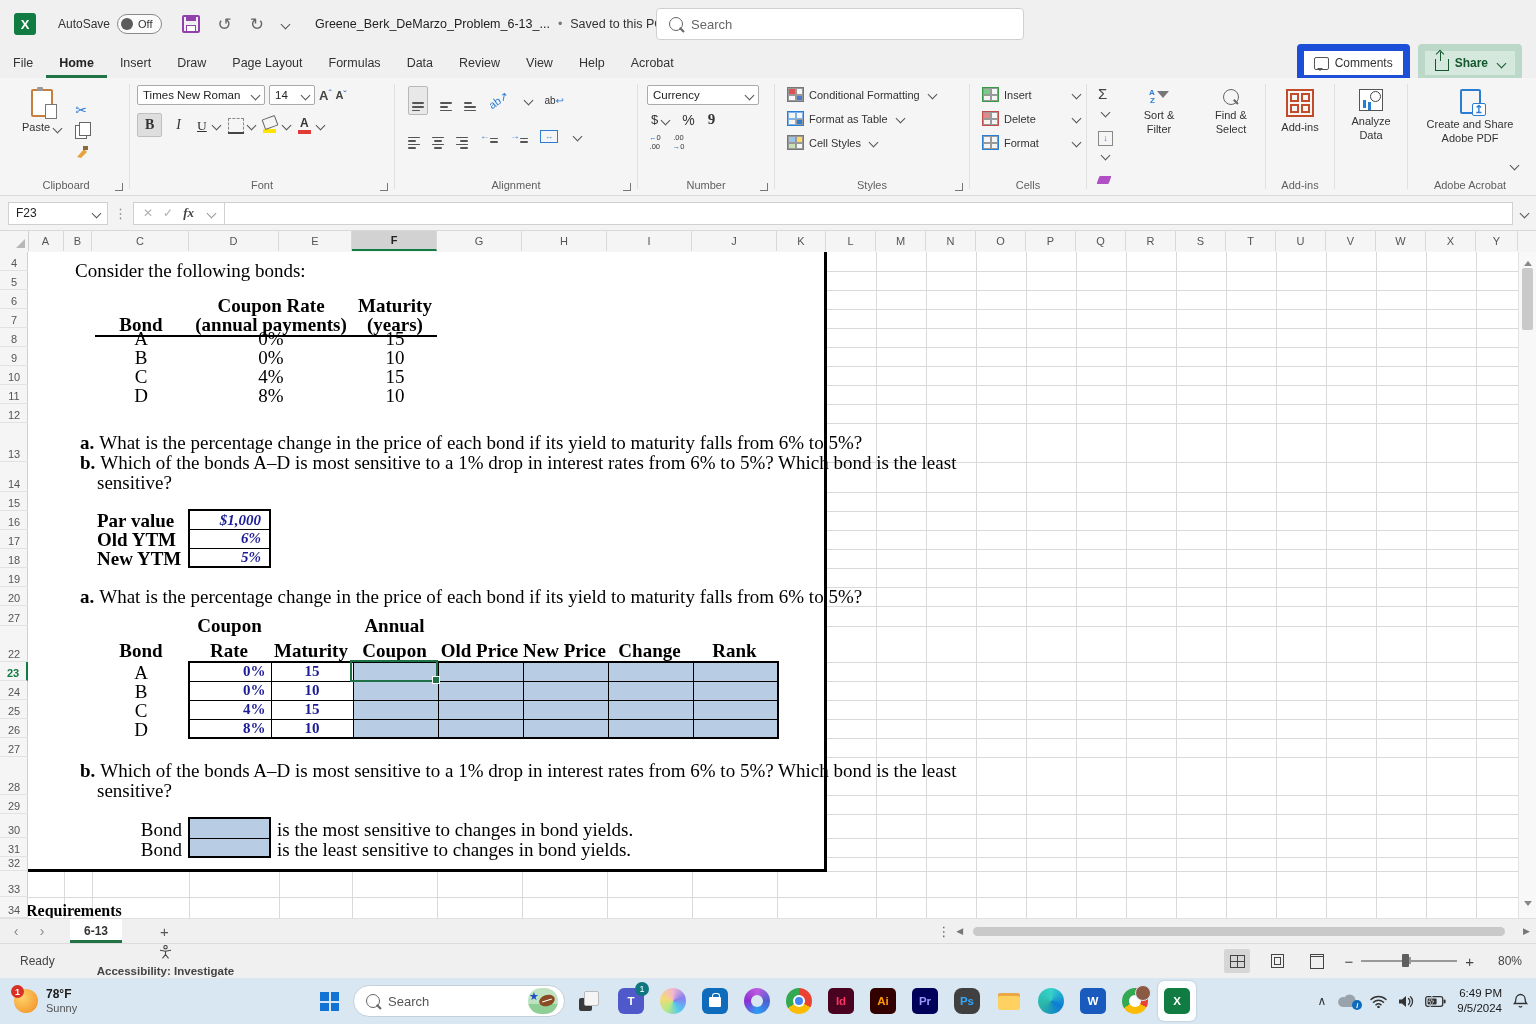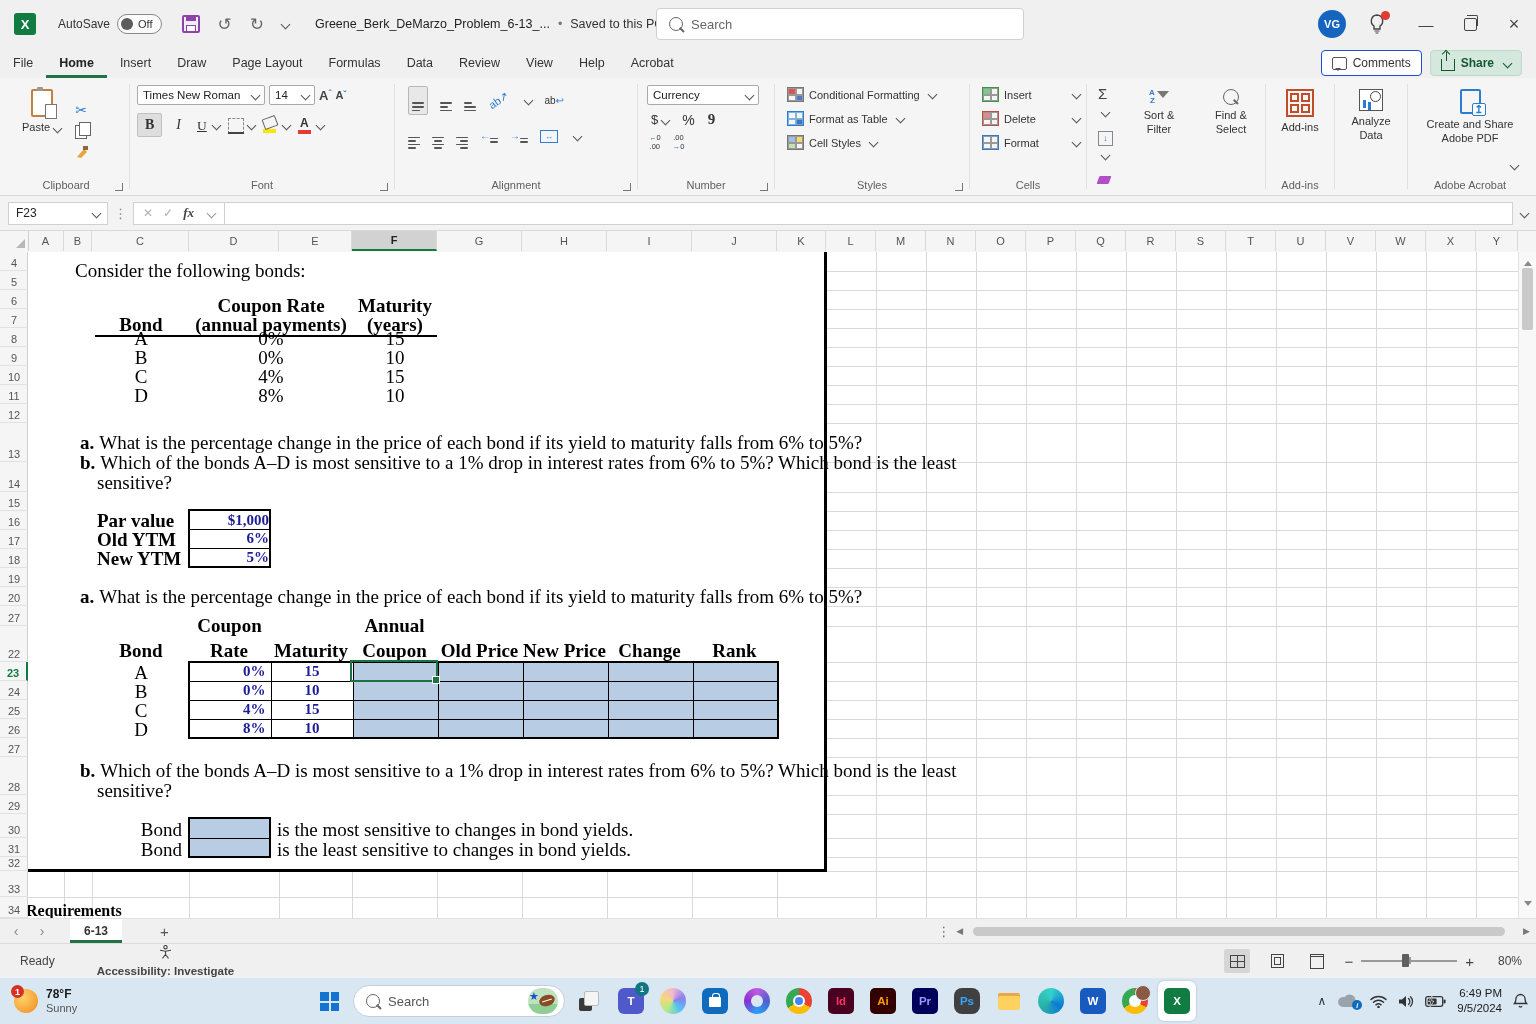--- a/index.html
+++ b/index.html
@@ -37,21 +37,21 @@
   .bulb .reddot{position:absolute;top:0;right:0;width:9px;height:9px;border-radius:50%;background:#e03b34;}
   .wbtn{width:44px;height:48px;display:flex;align-items:center;justify-content:center;color:#444;font-size:15px;}
   .ic-restore{width:11px;height:11px;border:1.3px solid #444;border-radius:2px;position:relative;}
   .ic-restore:before{content:"";position:absolute;left:2px;top:-4px;width:10px;height:10px;border:1.3px solid #444;border-left:none;border-bottom:none;border-radius:0 2px 0 0;}
 
   
   .menubar{top:48px;height:30px;background:#f0f0f0;display:flex;align-items:center;font-size:12.5px;}
   .mtab{padding:0 13px;height:100%;display:flex;align-items:center;color:#333;}
   .mtab.active{font-weight:bold;color:#222;box-shadow:inset 0 -3px 0 #217346;}
   .mright{margin-left:auto;display:flex;align-items:center;gap:8px;margin-right:14px;}
-  .pill{border:1px solid #1d4ed8;border-radius:4px;background:#fff;height:24px;display:flex;align-items:center;gap:6px;padding:0 10px;font-size:12px;color:#333;}
+  .pill{border:7px solid #1d4ed8;border-radius:4px;background:#fff;height:24px;display:flex;align-items:center;gap:6px;padding:0 10px;font-size:12px;color:#333;}
   .pill.share{background:#d5e8dd;border-color:#bcd8c8;color:#14572e;font-weight:bold;}
   .ic-comment{width:13px;height:11px;border:1.4px solid #555;border-radius:2px;position:relative;}
   .ic-comment:after{content:"";position:absolute;left:2px;bottom:-5px;border:3px solid transparent;border-top-color:#555;}
   .ic-share{width:12px;height:11px;border:1.4px solid #14572e;border-top:none;position:relative;margin-top:4px;}
   .ic-share:before{content:"";position:absolute;left:4px;top:-7px;width:1.6px;height:9px;background:#14572e;}
   .ic-share:after{content:"";position:absolute;left:1.6px;top:-8px;width:5px;height:5px;border-left:1.6px solid #14572e;border-top:1.6px solid #14572e;transform:rotate(45deg);}
 
   
   .ribbon{top:78px;height:118px;background:#f5f5f5;border-bottom:1px solid #dadada;display:flex;align-items:stretch;padding-left:6px;box-sizing:border-box;}
   .rgroup{display:flex;flex-direction:column;}
@@ -126,21 +126,21 @@
   .gl-h{position:absolute;height:1px;background:#d9d9d9;}
   .gl-v{position:absolute;width:1px;background:#d9d9d9;}
   .wsbox{position:absolute;left:24px;top:0;width:803px;height:620px;background:#fff;
     border-left:3px solid #000;border-right:3px solid #000;border-bottom:3px solid #000;box-sizing:border-box;z-index:1;}
   .sc{position:absolute;z-index:2;font-family:"Liberation Serif",serif;font-size:19px;color:#000;line-height:19px;white-space:nowrap;}
   .sc.b{font-weight:bold;}
   .sc.ctr{text-align:center;}
   .sc.rt{text-align:right;}
   .qprefix{font-weight:bold;margin-right:5px;}
   .pbox{position:absolute;left:188px;top:257px;width:83px;height:59px;border:2px solid #000;box-sizing:border-box;display:grid;grid-template-rows:1fr 1fr 1fr;z-index:2;background:#fff;}
-  .pbox .pv{border-top:1px solid #000;display:flex;align-items:center;justify-content:flex-end;padding-right:0;font-family:"Liberation Serif",serif;font-weight:bold;font-size:15px;color:#1c1c96;}
+  .pbox .pv{border-top:1px solid #000;display:flex;align-items:center;justify-content:flex-end;padding-right:8px;font-family:"Liberation Serif",serif;font-weight:bold;font-size:15px;color:#1c1c96;font-style:italic;}
   .pbox .pv:first-child{border-top:none;}
   .ctab{position:absolute;left:188px;top:409px;border-collapse:collapse;z-index:2;}
   .ctab td{border:1px solid #000;height:19px;padding:0;font-family:"Liberation Serif",serif;font-size:15px;box-sizing:border-box;}
   .ctab{border:2px solid #000;}
   .ctab .rate{width:82px;text-align:right;padding-right:5px;font-weight:bold;color:#1c1c96;background:#fff;}
   .ctab .mat{width:82px;text-align:center;font-weight:bold;color:#1c1c96;background:#fff;}
   .ctab .blue{width:85px;background:#b8cce4;}
   .selcell{position:absolute;left:350px;top:408px;width:88px;height:22px;border:2px solid #1e7145;z-index:4;box-sizing:border-box;}
   .selcell:after{content:"";position:absolute;right:-4px;bottom:-4px;width:6px;height:6px;background:#1e7145;border:1px solid #fff;}
   .abox{position:absolute;left:188px;top:565px;width:83px;height:41px;border:2px solid #000;box-sizing:border-box;display:grid;grid-template-rows:1fr 1fr;z-index:2;}
@@ -257,35 +257,20 @@
     </div>
     <div class="doc-title">
       <span>Greene_Berk_DeMarzo_Problem_6-13_...</span>
       <span class="dot">•</span>
       <span class="saved"><span>Saved to this PC</span><span class="cv"></span></span>
     </div>
     <div class="tsearch">
       <span class="mag"></span>
       <span>Search</span>
     </div>
-    <div class="tb-right-ctl">
-      <div class="avatar">VG</div>
-      <div class="bulb">
-        <svg width="16" height="20" viewBox="0 0 16 20">
-            <path d="M8 1a6 6 0 0 0-3 11v3h6v-3A6 6 0 0 0 8 1z" fill="none" stroke="#444" stroke-width="1.4"></path>
-            <path d="M5.5 17h5M6.5 19h3" stroke="#444" stroke-width="1.2"></path>
-          </svg>
-        <span class="reddot"></span>
-      </div>
-      <div class="wbtn">—</div>
-      <div class="wbtn">
-          <span class="ic-restore"></span>
-        </div>
-      <div class="wbtn" style="font-size:18px;">×</div>
-    </div>
   </div>
 
   <div class="bar menubar">
     <div class="mtab">File</div>
     <div class="mtab active">Home</div>
     <div class="mtab">Insert</div>
     <div class="mtab">Draw</div>
     <div class="mtab">Page Layout</div>
     <div class="mtab">Formulas</div>
     <div class="mtab">Data</div>

